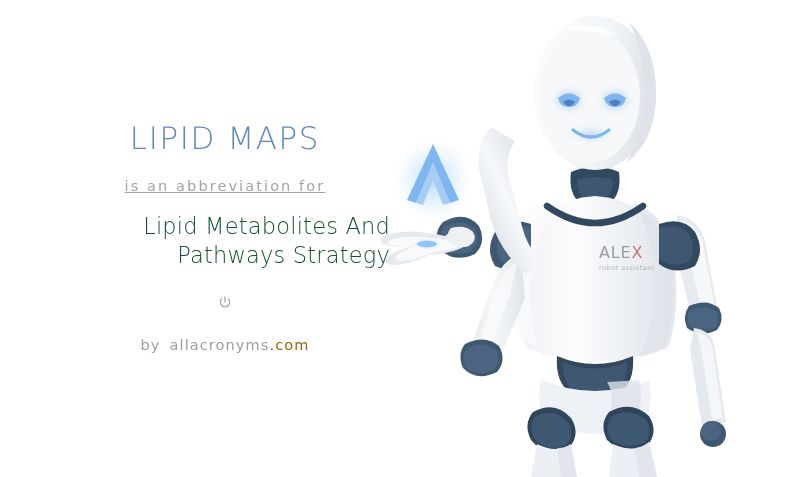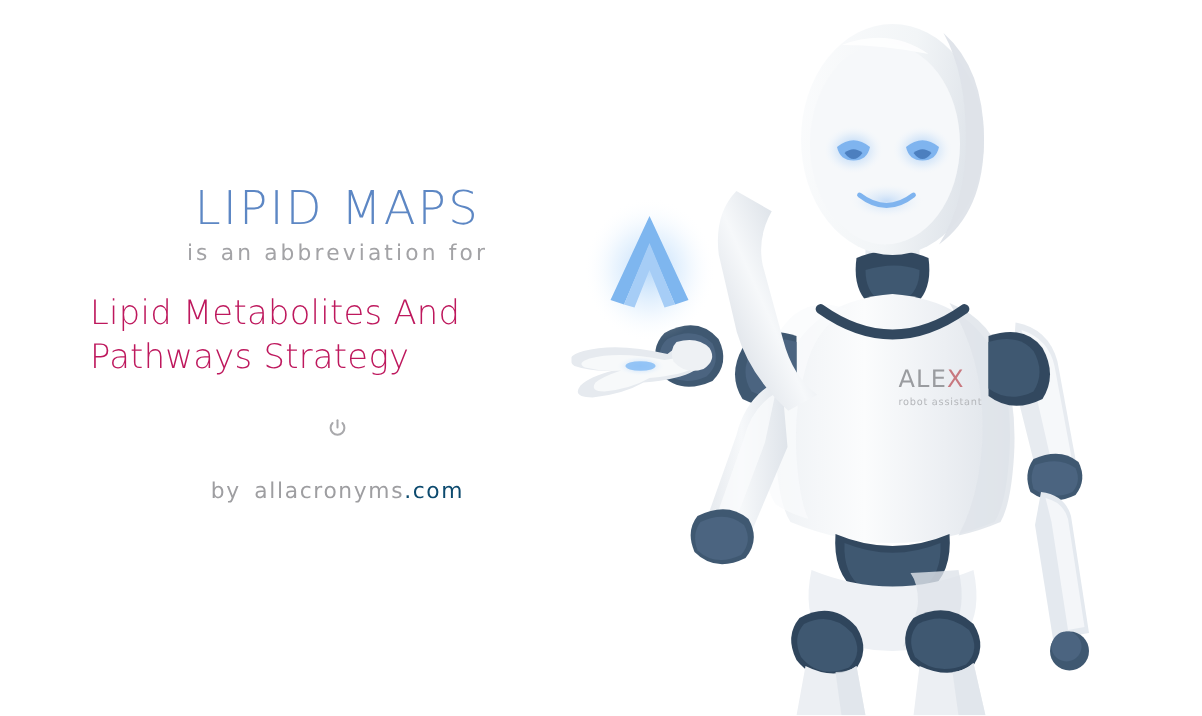--- a/index.html
+++ b/index.html
@@ -50,54 +50,55 @@
     margin: 0;
     text-rendering: geometricPrecision;
   }
 
   .abbrev-line {
     font-family: "DejaVu Sans", sans-serif;
     font-size: 14.5px;
     font-weight: 400;
     letter-spacing: 2.1px;
     color: #a3a3a6;
-    margin-top: 7px;
+    margin-top: 24px;
     white-space: nowrap;
     line-height: 1;
+    text-decoration: underline;
   }
 
   .expansion {
     font-family: "DejaVu Sans", sans-serif;
     font-size: 22.5px;
     font-weight: 300;
     letter-spacing: 0.2px;
-    color: #be185d;
+    color: #14532d;
     line-height: 1.33;
-    text-align: left;
+    text-align: right;
     margin-top: 18px;
     max-width: 330px;
   }
 
   .power-icon {
     margin-top: 24px;
     width: 16px;
     height: 16px;
     display: block;
   }
 
   .attribution {
     font-family: "DejaVu Sans", sans-serif;
     font-size: 14.5px;
     letter-spacing: 1.1px;
     color: #9e9ea1;
     margin-top: 27px;
     white-space: nowrap;
     line-height: 1;
   }
-  .attribution .tld { color: #0c4a6e; }
+  .attribution .tld { color: #a16207; }
   .attribution .by { margin-right: 9px; }
 
   
   .robot-art {
     position: absolute;
     right: 0;
     top: 0;
     width: 420px;
     height: 383px;
     z-index: 2;

